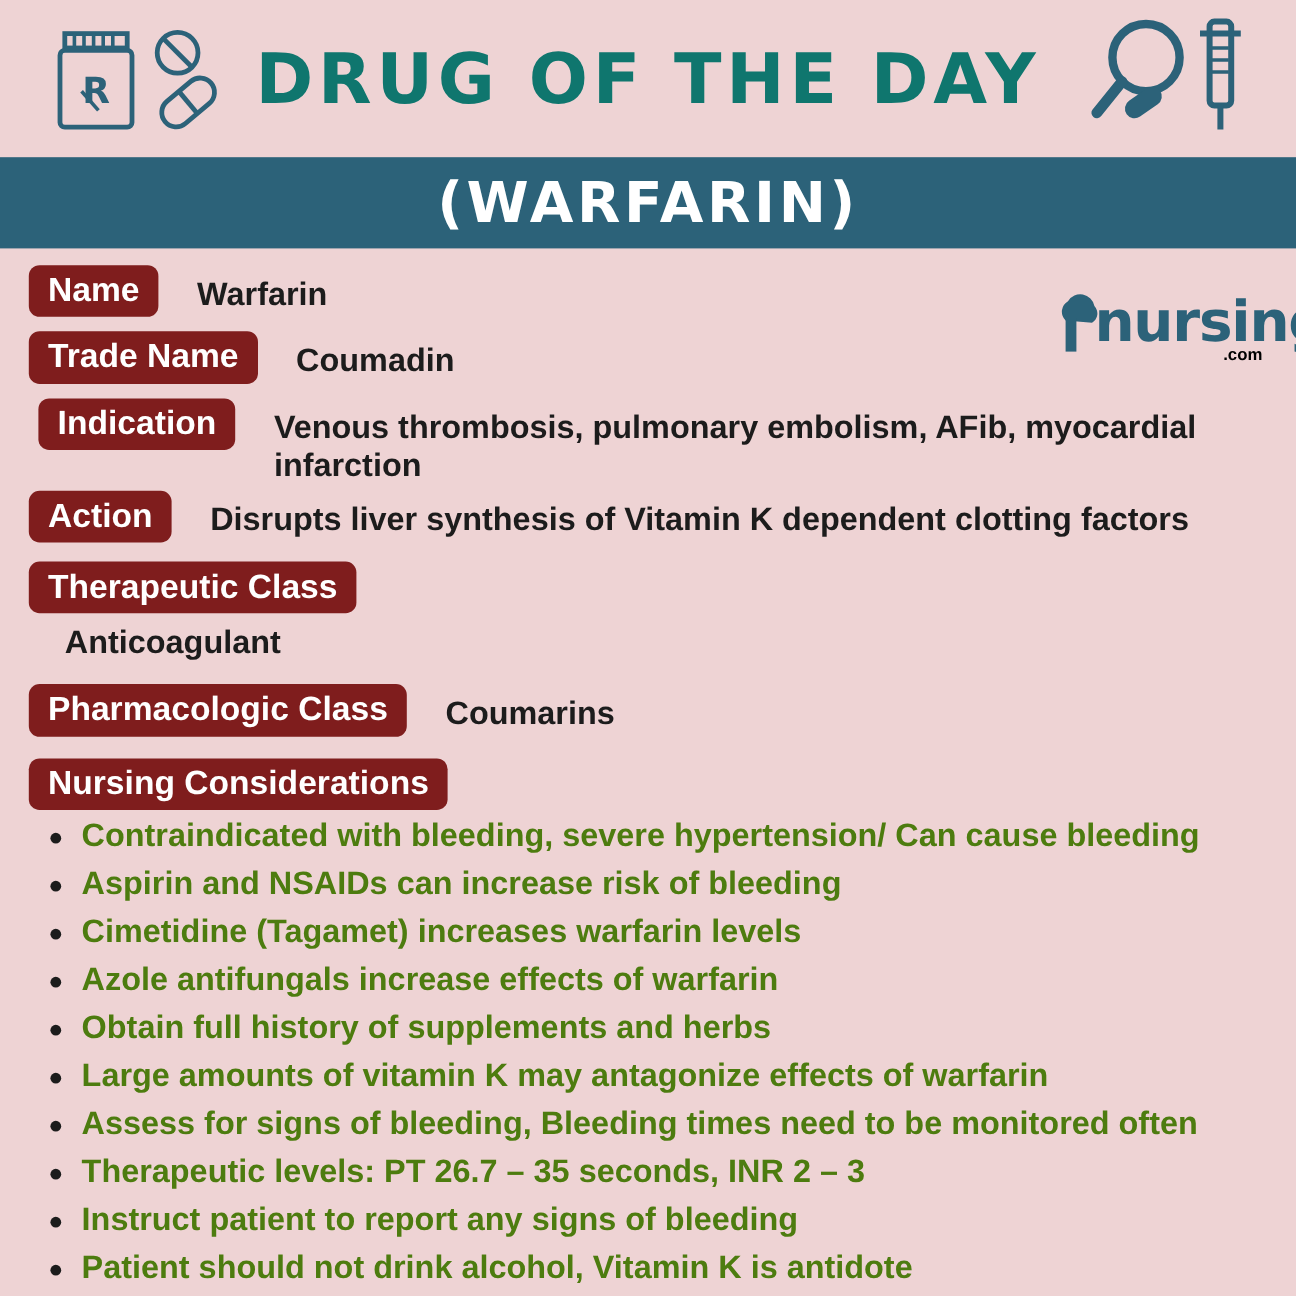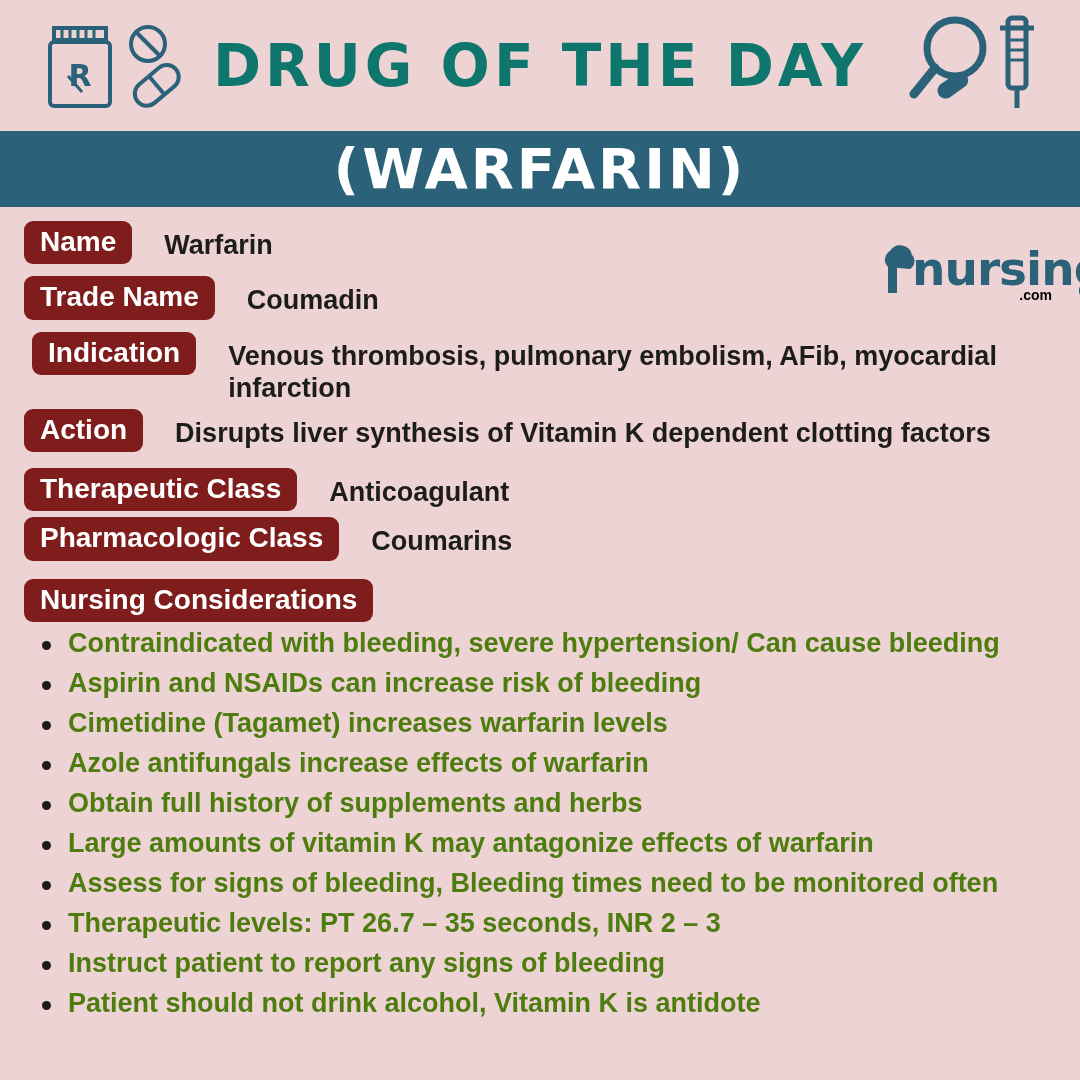--- a/index.html
+++ b/index.html
@@ -57,21 +57,21 @@
   .subtitle-bar {
     height: 76px;
     background: #2c6279;
     display: flex;
     align-items: center;
     justify-content: center;
   }
   .subtitle-text {
     font-family: "DejaVu Sans", sans-serif;
     font-weight: bold;
-    font-size: 56px;
+    font-size: 47px;
     letter-spacing: 3px;
     color: #ffffff;
     text-transform: uppercase;
     line-height: 1;
   }
 
   
   .content {
     position: relative;
     padding: 14px 22px 0 22px;
@@ -102,21 +102,21 @@
     padding-left: 32px;
     max-width: 820px;
   }
   .row.indication .value {
     max-width: 815px;
   }
   .row.indication { margin-bottom: 4px; }
   .row.action { margin-bottom: 16px; }
   .row.trade { margin-bottom: 12px; }
   .row.name { margin-bottom: 12px; }
-  .row.therapeutic { margin-bottom: 6px; }
+  .row.therapeutic { margin-bottom: 18px; flex-direction: column; }
   .row.pharmacologic { margin-bottom: 18px; }
 
   .row.name .chip { margin-left: 2px; }
   .row.trade .chip { margin-left: 2px; }
   .row.indication .chip { margin-left: 10px; }
   .row.action .chip { margin-left: 2px; }
   .row.therapeutic .chip { margin-left: 2px; }
   .row.pharmacologic .chip { margin-left: 2px; }
   .row.considerations .chip { margin-left: 2px; }
 

